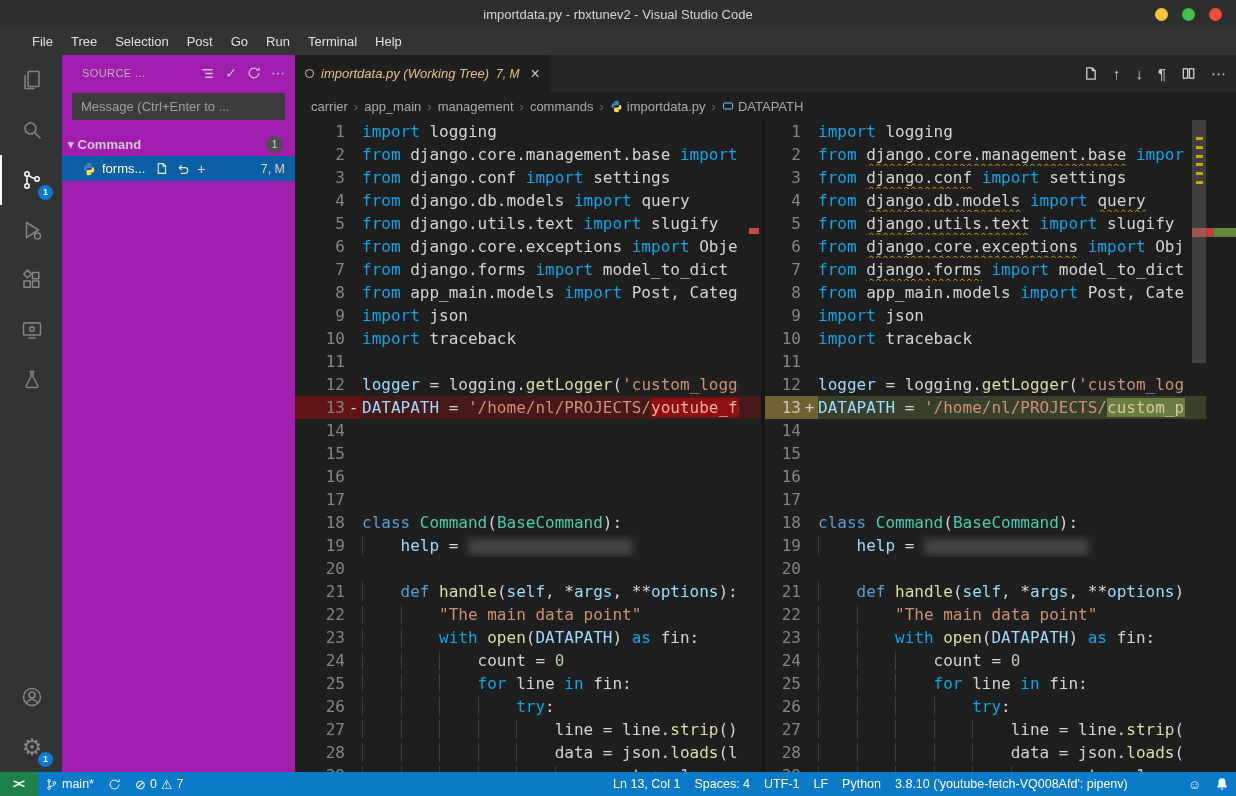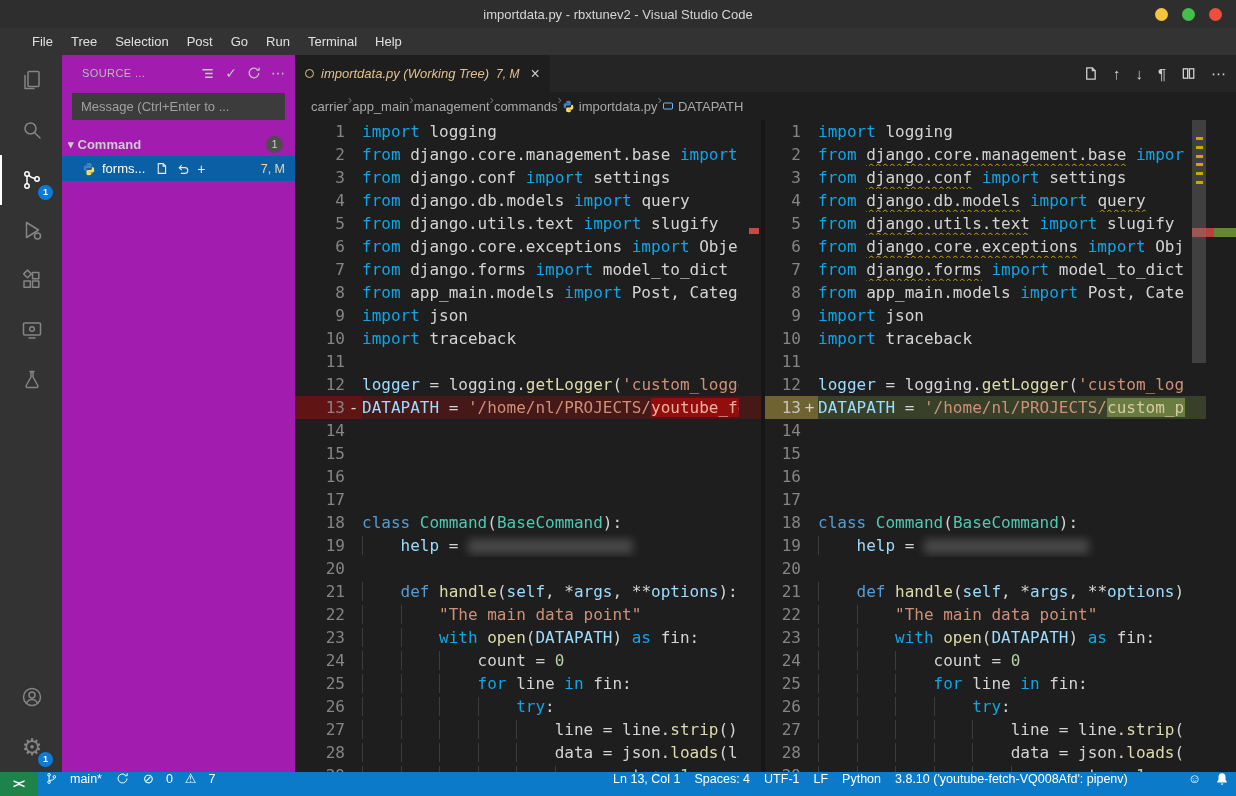--- a/index.html
+++ b/index.html
@@ -57,21 +57,21 @@
   .tabbar{height:37px;background:#252526;display:flex;align-items:stretch;flex:none;position:relative}
   .tab{display:flex;align-items:center;gap:7px;padding:0 10px;background:#1e1e1e;cursor:pointer;border-right:1px solid #252526}
   .tab-dot{width:9px;height:9px;border-radius:50%;border:1.5px solid #e2c08d;flex:none}
   .tab-label{color:#e2c08d;font-size:13px;font-style:italic;white-space:nowrap}
   .tab-deco{color:#e2c08d;font-size:12px;font-style:italic}
   .tab-close{color:#cccccc;font-size:16px;margin-left:4px;cursor:pointer;line-height:1}
   .editor-actions{position:absolute;right:10px;top:0;height:37px;display:flex;align-items:center;gap:15px;color:#cfcfcf}
   .editor-actions>span{cursor:pointer;font-size:15px;display:flex;align-items:center}
   .editor-actions svg{stroke:currentColor;fill:none;stroke-width:1.4}
 
-  .breadcrumbs{height:28px;display:flex;padding-left:16px;font-size:13px;color:#a9a9a9;flex:none;background:#1e1e1e}
+  .breadcrumbs{height:28px;display:flex;align-items:center;padding-left:16px;gap:6px;font-size:13px;color:#a9a9a9;flex:none;background:#1e1e1e}
   .bc-item{display:flex;align-items:center;gap:4px;cursor:pointer;white-space:nowrap}
   .bc-sep{color:#6a6a6a}
   .bc-ico{display:flex;align-items:center}
 
   
   .diff{flex:1;position:relative;display:flex;min-height:0;overflow:hidden;background:#1e1e1e;
     font-family:"DejaVu Sans Mono",monospace;font-size:16px}
   .pane{overflow:hidden}
   .pane-left{width:466px;flex:none}
   .pane-divider{width:4px;flex:none;background:#161616}
@@ -108,21 +108,21 @@
   .vscroll{position:absolute;right:30px;top:0;width:14px;height:100%}
   .vthumb{position:absolute;left:0;right:0;top:0;height:243px;background:rgba(121,121,121,.38);cursor:pointer}
   .wtick{position:absolute;left:4px;width:7px;height:3px;background:#cca700}
   .m-del{position:absolute;right:22px;width:22px;top:108px;height:9px;background:rgba(200,70,60,.9)}
   .m-ins{position:absolute;right:0;width:22px;top:108px;height:9px;background:rgba(110,145,60,.9)}
 
   
   .statusbar{height:24px;background:#0b7ac9;display:flex;align-items:center;color:#ffffff;font-size:12.5px;flex:none}
   .sb-remote{width:38px;height:100%;background:#1d8348;display:flex;align-items:center;justify-content:center;
     font-weight:bold;font-size:12px;letter-spacing:-2px;cursor:pointer;padding-right:2px}
-  .sb-item{display:flex;gap:12px;padding:0 7px;height:100%;cursor:pointer;white-space:nowrap}
+  .sb-item{display:flex;align-items:center;gap:4px;padding:0 7px;height:100%;cursor:pointer;white-space:nowrap}
   .sb-item svg{stroke:#ffffff;stroke-width:1.2;fill:none}
   .sb-right{margin-left:auto;display:flex;align-items:center;height:100%}
   .sb-gap{width:46px}
   .glyph{font-size:13px;line-height:1}
 </style>
 </head>
 <body>
 
 <div class="window">
 

